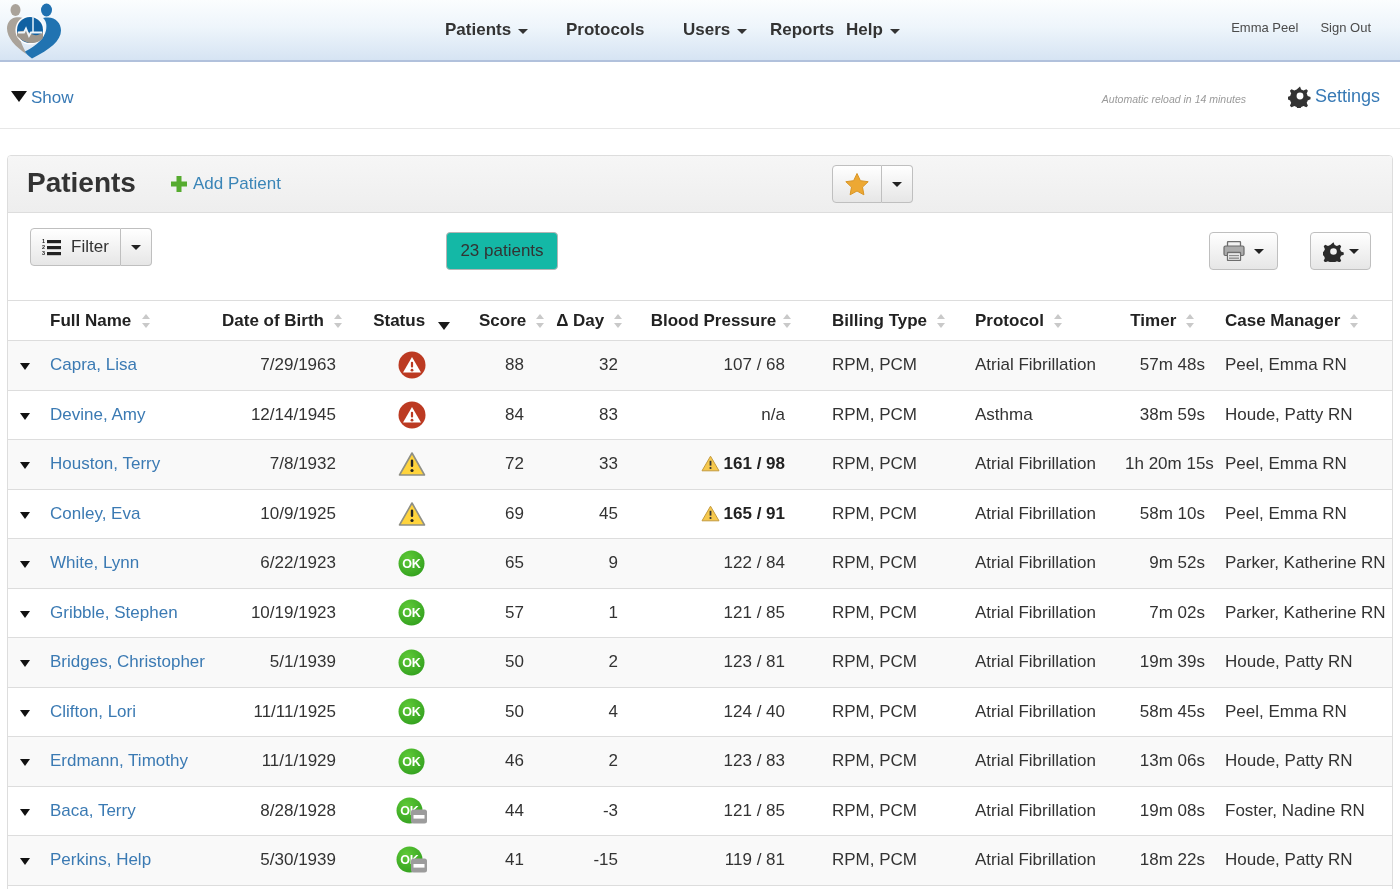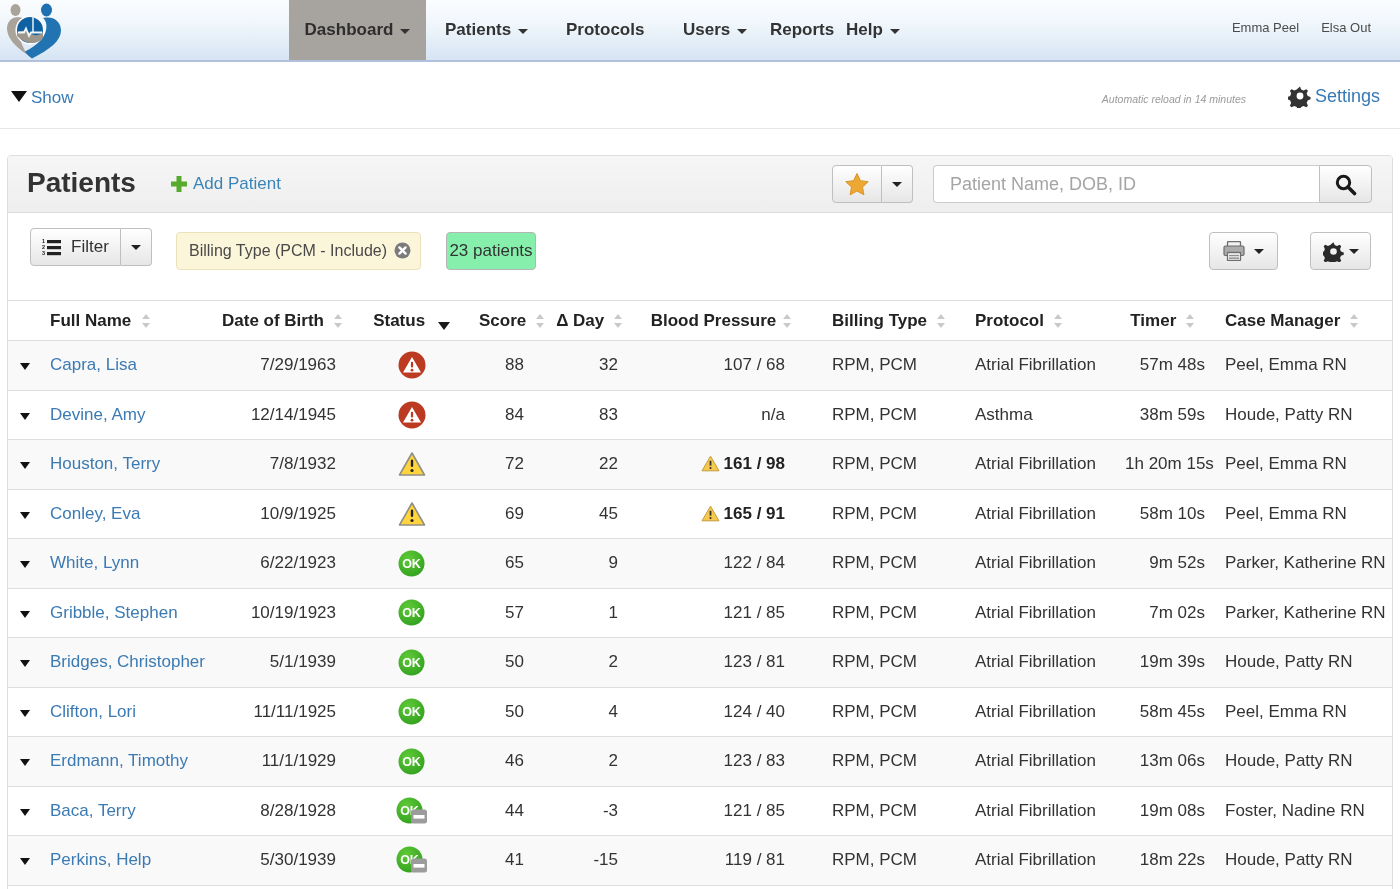--- a/index.html
+++ b/index.html
@@ -48,21 +48,21 @@
 .sbtn { width:53px; height:38px; border-radius:0 4px 4px 0; }
 
 
 .frow { position:absolute; left:0; top:58px; width:1384px; height:86px; background:#fff; }
 .fgrp { position:absolute; left:22px; top:14px; display:flex; }
 .fbtn { width:91px; height:38px; border-radius:4px 0 0 4px; font-size:17px; }
 .fbtn svg { margin-right:10px; }
 .fcar { width:31px; height:38px; border-left:none; border-radius:0 4px 4px 0; }
 .tag { position:absolute; left:168px; top:18px; width:245px; height:38px; background:#fbf5da; border:1px solid #ebe1bb; border-radius:4px; font-size:16px; color:#494949; line-height:36px; padding-left:12px; white-space:nowrap; }
 .tagx { display:inline-block; vertical-align:-3px; margin-left:7px; }
-.countbtn { position:absolute; left:438px; top:18px; width:90px; height:38px; background:#86efac; border:1px solid #b5b5b5; border-radius:4px; font-size:17px; color:#333; text-align:center; line-height:36px; }
+.countbtn { position:absolute; left:438px; top:18px; width:112px; height:38px; background:#14b8a6; border:1px solid #b5b5b5; border-radius:4px; font-size:17px; color:#333; text-align:center; line-height:36px; }
 .printbtn { position:absolute; left:1201px; top:18px; width:69px; height:38px; }
 .printbtn .bcar { margin-left:9px; }
 .gearbtn { position:absolute; left:1302px; top:18px; width:61px; height:38px; }
 .gearbtn .bcar { margin-left:5px; }
 
 
 .tbl { position:absolute; left:0; top:144px; width:1384px; border-collapse:collapse; table-layout:fixed; }
 .tbl th { border-top:1px solid #ddd; border-bottom:1px solid #ddd; font-size:17px; font-weight:bold; color:#222; height:40px; padding-top:0; padding-bottom:0; line-height:22px; white-space:nowrap; text-align:left; vertical-align:middle; }
 .tbl th.c-r { text-align:right; }
 .tbl th.c-c { text-align:center; }
@@ -95,27 +95,26 @@
     <ellipse cx="8.5" cy="8" rx="5" ry="6" fill="#aaa39a"></ellipse>
     <path d="M8 15.5 C3 16.5 0 21.5 0 26.5 C0 35.5 8 44.5 20 52.5 C15 43.5 12 36.5 12 29.5 C12 23.5 13 18.5 16 16 C14 15 10.5 15 8 15.5 Z" fill="#aaa39a"></path>
     <ellipse cx="39.5" cy="8" rx="5.5" ry="6.5" fill="#1f70b0"></ellipse>
     <path d="M41 15.5 C49 15.5 54 21.5 54 28.5 C54 38.5 43 47.5 25 56.5 C21 53.5 19 51.5 18 49.5 C30 43.5 37 36.5 39 28.5 C40 22.5 39 18.5 36 16 C37.5 15.5 39 15.5 41 15.5 Z" fill="#2173b1"></path>
     <circle cx="23" cy="28" r="14.6" fill="#fdfdfe"></circle>
     <circle cx="23" cy="28" r="13" fill="#1061a2"></circle>
     <path d="M10 31 C14 28 19 28 23 31 C27 34 32 34 36 30 L36 36 C33 40 28 41.5 23 41 C18 40.5 13 37 10 34 Z" fill="#9d968c"></path>
     <rect x="25.2" y="14.5" width="1.6" height="16" fill="#d9e9f4"></rect>
     <path d="M11 30.5 L17 30.5 L19 26.5 L22 34 L24 30.5 L35 30.5" stroke="#eef6fb" stroke-width="1.8" fill="none"></path>
   </svg>
-  <div class="mitem active" style="left:289px;width:137px">Dashboard<span class="car"></span></div>
   <div class="mitem" style="left:445px">Patients<span class="car"></span></div>
   <div class="mitem" style="left:566px">Protocols</div>
   <div class="mitem" style="left:683px">Users<span class="car"></span></div>
   <div class="mitem" style="left:770px">Reports</div>
   <div class="mitem" style="left:846px">Help<span class="car"></span></div>
-  <div class="userlinks"><span class="u1">Emma Peel</span><span>Elsa Out</span></div>
+  <div class="userlinks"><span class="u1">Emma Peel</span><span>Sign Out</span></div>
 </div>
 
 <div class="showrow">
   <span class="tri"></span>
     <span class="showlink">Show</span>
   <span class="autoreload">Automatic reload in 14 minutes</span>
   <svg class="gearico" width="24" height="24" viewBox="0 0 24 24">
       <path fill="#333" d="M12 1.5 l1.3 3.2 a8 8 0 0 1 2.6 1.1 l3.2-1.4 1.7 1.7 -1.4 3.2 a8 8 0 0 1 1.1 2.6 l3.2 1.3 0 2.4 -3.2 1.3 a8 8 0 0 1 -1.1 2.6 l1.4 3.2 -1.7 1.7 -3.2-1.4 a8 8 0 0 1 -2.6 1.1 l-1.3 3.2 -2.4 0 -1.3-3.2 a8 8 0 0 1 -2.6-1.1 l-3.2 1.4 -1.7-1.7 1.4-3.2 a8 8 0 0 1 -1.1-2.6 l-3.2-1.3 0-2.4 3.2-1.3 a8 8 0 0 1 1.1-2.6 l-1.4-3.2 1.7-1.7 3.2 1.4 a8 8 0 0 1 2.6-1.1 z M12 8.2 a3.8 3.8 0 1 0 0 7.6 a3.8 3.8 0 1 0 0-7.6 z" transform="translate(1.2,1.2) scale(0.9)"></path>
     </svg>
   <span class="settingslink">Settings</span>
@@ -129,52 +128,39 @@
           <path fill="#56ab2f" d="M5.5 0 h5 v5.5 H16 v5 h-5.5 V16 h-5 v-5.5 H0 v-5 h5.5 Z"></path>
         </svg>Add Patient</span>
     <div class="stargrp">
       <div class="btn starbtn">
           <svg width="26" height="25" viewBox="0 0 26 25">
             <path fill="#eda833" stroke="#d89526" stroke-width="1" d="M13 1.5 l3.4 7.2 7.8 1 -5.7 5.4 1.4 7.7 -6.9-3.8 -6.9 3.8 1.4-7.7 -5.7-5.4 7.8-1 Z"></path>
           </svg>
         </div>
       <div class="btn starcar">
           <span class="bcar"></span>
-        </div>
-    </div>
-    <div class="search">
-      <div class="sinput">Patient Name, DOB, ID</div>
-      <div class="btn sbtn">
-          <svg width="23" height="23" viewBox="0 0 23 23">
-            <circle cx="9.5" cy="9.5" r="6.2" fill="none" stroke="#1a1a1a" stroke-width="3"></circle>
-            <path d="M14 14 L20.5 20.5" stroke="#1a1a1a" stroke-width="3.6" stroke-linecap="round"></path>
-          </svg>
         </div>
     </div>
   </div>
   <div class="frow">
     <div class="fgrp">
       <div class="btn fbtn"><svg width="19" height="17" viewBox="0 0 19 17">
             <g fill="#222">
               <rect x="5" y="1" width="14" height="3.2"></rect>
               <rect x="5" y="7" width="14" height="3.2"></rect>
               <rect x="5" y="13" width="14" height="3.2"></rect>
               <text x="0" y="4.4" font-size="5.5" font-weight="bold">1</text>
               <text x="0" y="10.4" font-size="5.5" font-weight="bold">2</text>
               <text x="0" y="16.4" font-size="5.5" font-weight="bold">3</text>
             </g>
           </svg>Filter</div>
       <div class="btn fcar">
           <span class="bcar"></span>
         </div>
     </div>
-    <div class="tag">Billing Type (PCM - Include)<span class="tagx"><svg width="17" height="17" viewBox="0 0 17 17">
-            <circle cx="8.5" cy="8.5" r="8" fill="#7b7b7b"></circle>
-            <path d="M5.4 5.4 L11.6 11.6 M11.6 5.4 L5.4 11.6" stroke="#fff" stroke-width="2.4" stroke-linecap="round"></path>
-          </svg></span></div>
     <div class="countbtn">23 patients</div>
     <div class="btn printbtn">
         <svg width="22" height="20" viewBox="0 0 22 20">
           <rect x="4.5" y="0.5" width="13" height="6" rx="1" fill="#f2f2f2" stroke="#6e6e6e" stroke-width="1.3"></rect>
           <rect x="1" y="5" width="20" height="9.5" rx="1.5" fill="#ababab" stroke="#6a6a6a" stroke-width="1.2"></rect>
           <rect x="4.5" y="11.5" width="13" height="8" rx="0.5" fill="#fdfdfd" stroke="#6e6e6e" stroke-width="1.3"></rect>
           <rect x="6" y="13.8" width="10" height="1.5" fill="#8e8e8e"></rect>
           <rect x="6" y="16.4" width="10" height="1.5" fill="#8e8e8e"></rect>
         </svg>
         <span class="bcar"></span>
@@ -256,21 +242,21 @@
       <tr class="odd">
         <td style="padding-left:12px"><span class="rowcar"></span></td>
         <td style="padding-left:6px"><span class="name">Houston, Terry</span></td>
         <td class="c-r" style="padding-right:8px">7/8/1932</td>
         <td class="c-c"><svg class="icon" width="28" height="26" viewBox="0 0 28 26">
               <path d="M14 2 L26.5 24 H1.5 Z" fill="#ffd43d" stroke="#8f8f85" stroke-width="1.6" stroke-linejoin="round"></path>
               <rect x="12.8" y="8.5" width="2.4" height="7.5" rx="1.2" fill="#222"></rect>
               <circle cx="14" cy="19.5" r="1.6" fill="#222"></circle>
             </svg></td>
         <td class="c-r" style="padding-right:10px">72</td>
-        <td class="c-r" style="padding-right:7px">22</td>
+        <td class="c-r" style="padding-right:7px">33</td>
         <td class="c-r" style="padding-right:7px"><span class="bpw"><svg width="19" height="17" viewBox="0 0 19 17">
                 <path d="M9.5 1.2 L18 15.8 H1 Z" fill="#f6c84c" stroke="#c49b3f" stroke-width="1" stroke-linejoin="round"></path>
                 <rect x="8.6" y="5.8" width="1.8" height="4.8" fill="#333"></rect>
                 <circle cx="9.5" cy="13" r="1.1" fill="#333"></circle>
               </svg>161 / 98</span></td>
         <td style="padding-left:40px">RPM, PCM</td>
         <td style="padding-left:8px">Atrial Fibrillation</td>
         <td class="c-r" style="padding-right:7px">1h 20m 15s</td>
         <td style="padding-left:13px">Peel, Emma RN</td>
       </tr>

